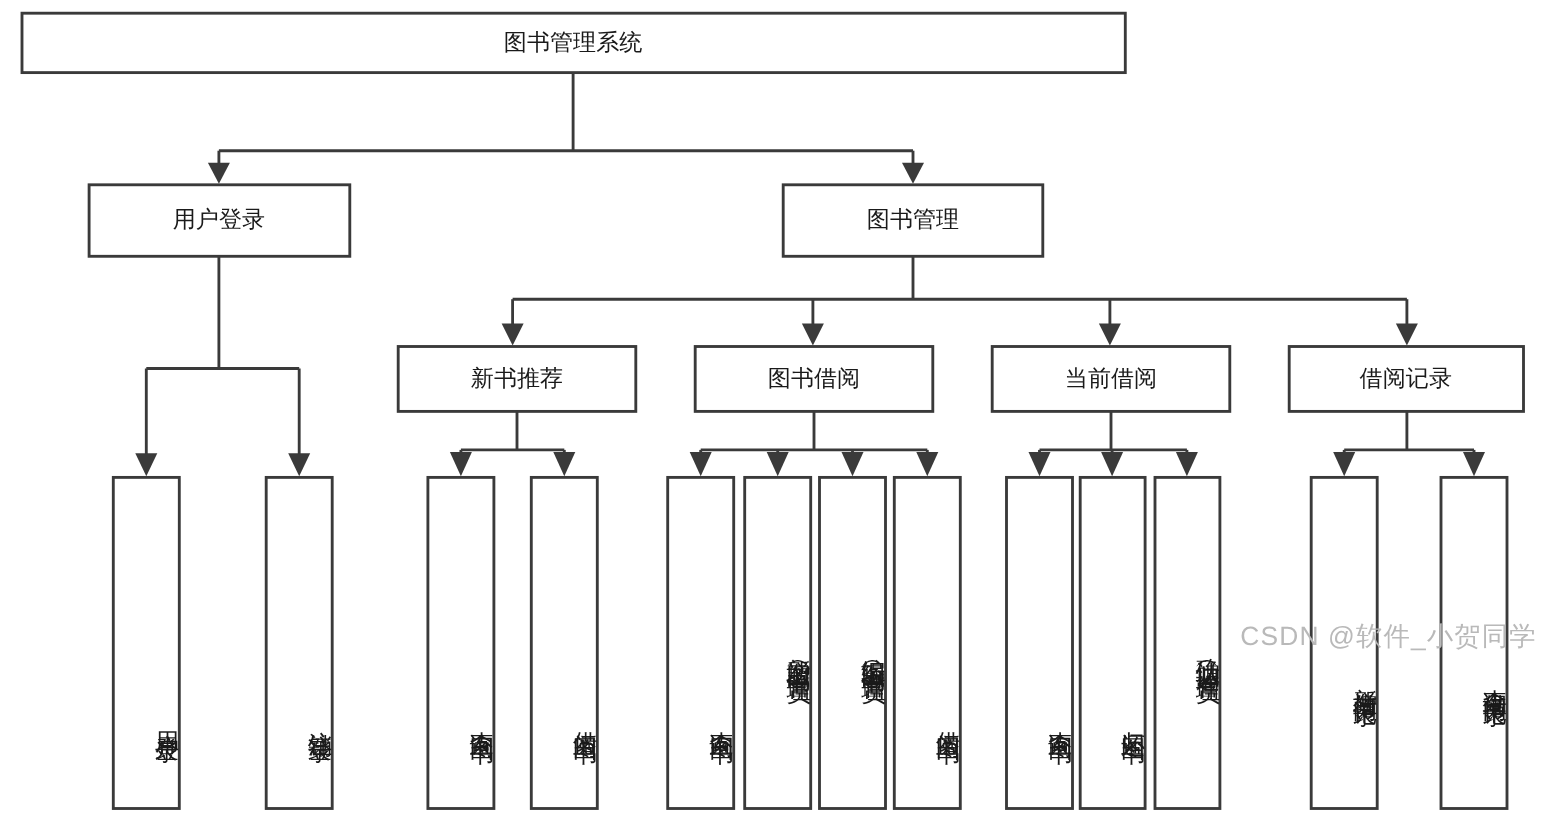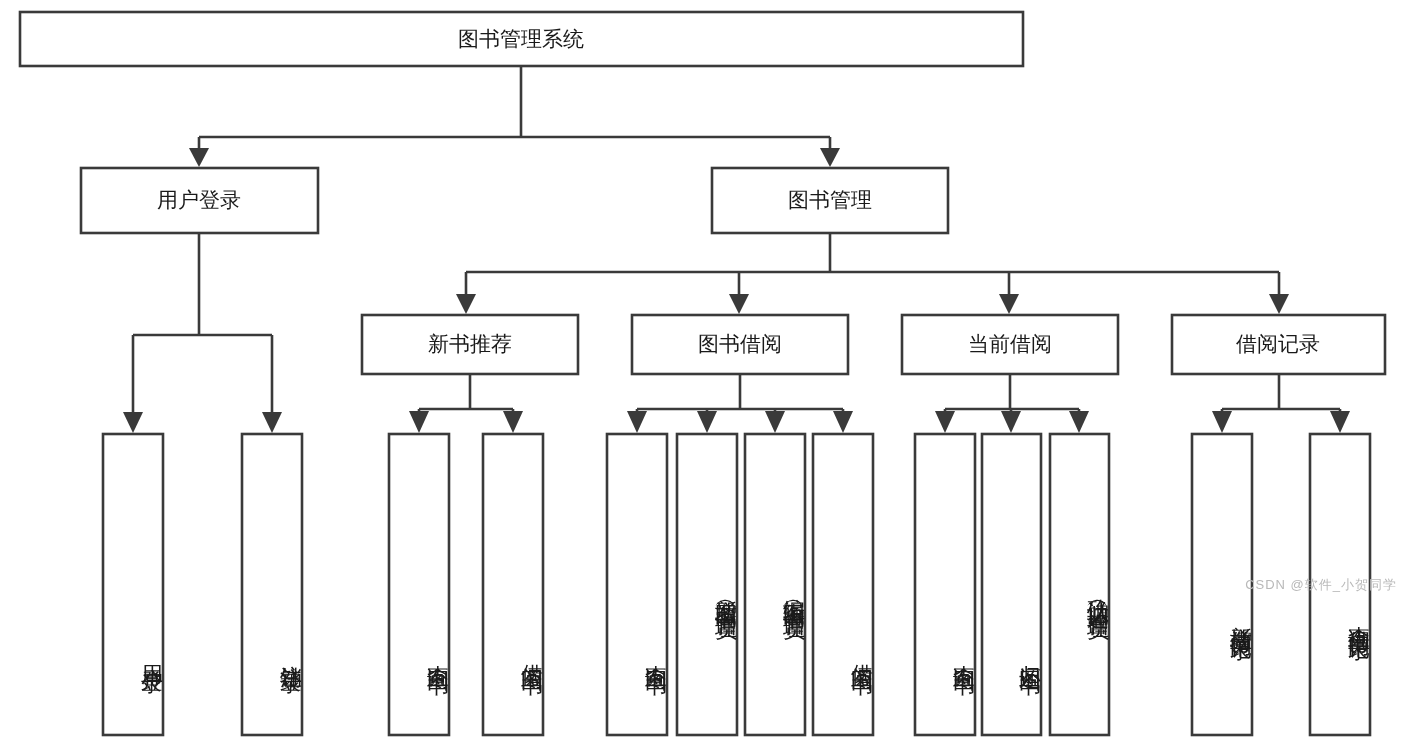--- a/index.html
+++ b/index.html
@@ -63,21 +63,21 @@
     display: flex;
     align-items: flex-start;
     justify-content: center;
     pointer-events: none;
   }
   .watermark {
     position: absolute;
     right: 8px;
     bottom: 4px;
     font-family: "Liberation Sans", "DejaVu Sans", sans-serif;
-    font-size: 13px;
+    font-size: 24px;
     color: #b9b9b9;
     letter-spacing: 1px;
     white-space: nowrap;
   }
 </style>
 </head>
 <body>
 
 <div id="diagram-root">
 

